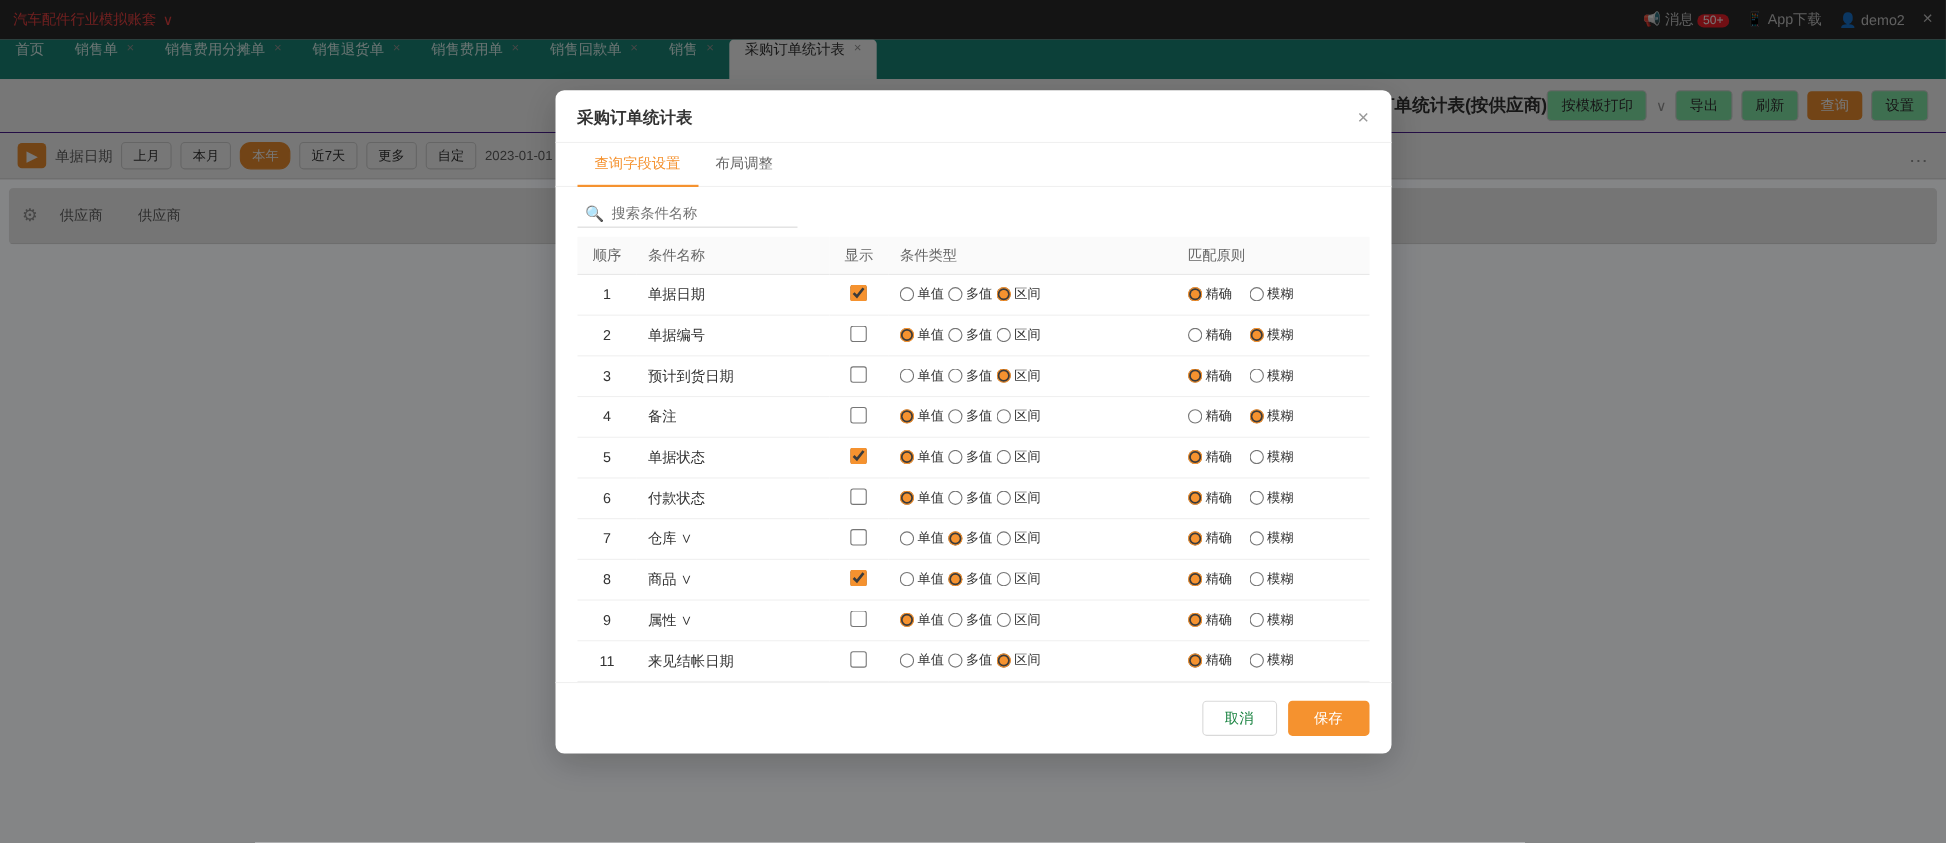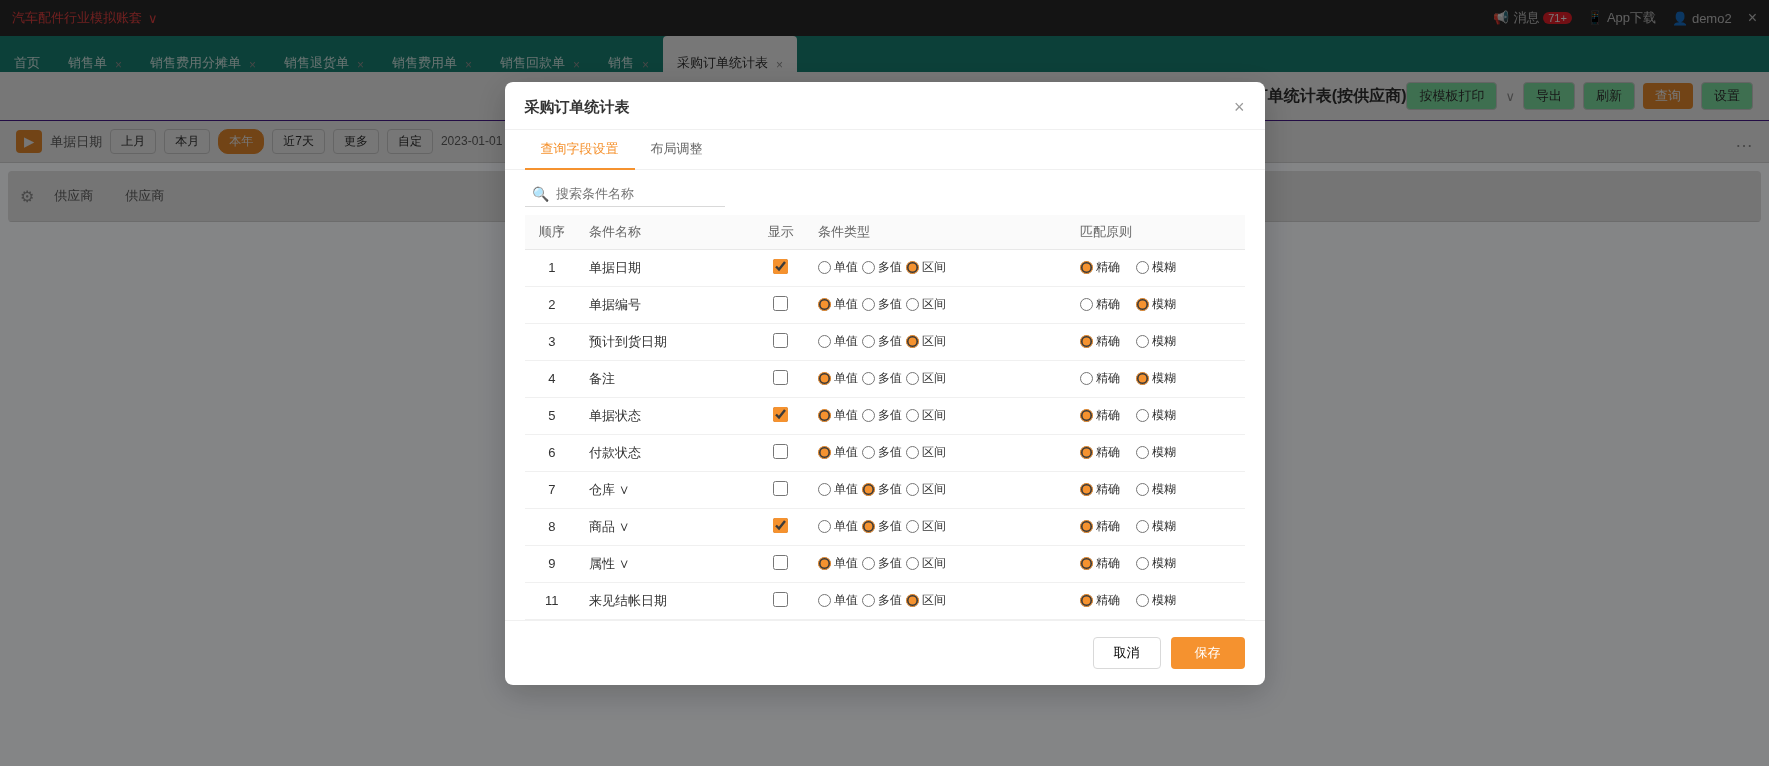--- a/index.html
+++ b/index.html
@@ -26,21 +26,21 @@
       height: 36px;
       display: flex;
       align-items: center;
       padding: 0 0;
       overflow: hidden;
     }
     .tab-item {
       padding: 0 14px;
       height: 36px;
       display: flex;
-      align-items: flex-end;
+      align-items: flex-start;
       color: #e0f7f4;
       cursor: pointer;
       white-space: nowrap;
       font-size: 13px;
       gap: 4px;
     }
     .tab-item.active {
       background: #fff;
       color: #333;
       border-radius: 4px 4px 0 0;
@@ -221,21 +221,21 @@
     .modal-footer {
       padding: 16px 20px;
       display: flex;
       justify-content: flex-end;
       gap: 10px;
       border-top: 1px solid #f0f0f0;
     }
     .btn-cancel {
       border: 1px solid #d9d9d9;
       background: #fff;
-      color: #000000;
+      color: #15803d;
       padding: 6px 20px;
       border-radius: 4px;
       cursor: pointer;
       font-size: 13px;
     }
     .btn-save {
       background: #f5922f;
       color: #fff;
       border: none;
       padding: 6px 24px;
@@ -258,21 +258,21 @@
 <div class="bg-content">
 
   <div class="top-bar">
     <div class="top-bar-left">
       <span>汽车配件行业模拟账套</span>
       <span>∨</span>
     </div>
     <div class="top-bar-right">
       <span>
         📢 <span>消息</span>
-        <span class="badge">71+</span>
+        <span class="badge">50+</span>
       </span>
       <span>
         📱 <span>App下载</span>
       </span>
       <span>
         👤 <span>demo2</span>
       </span>
       <span class="close-btn">×</span>
     </div>
   </div>

